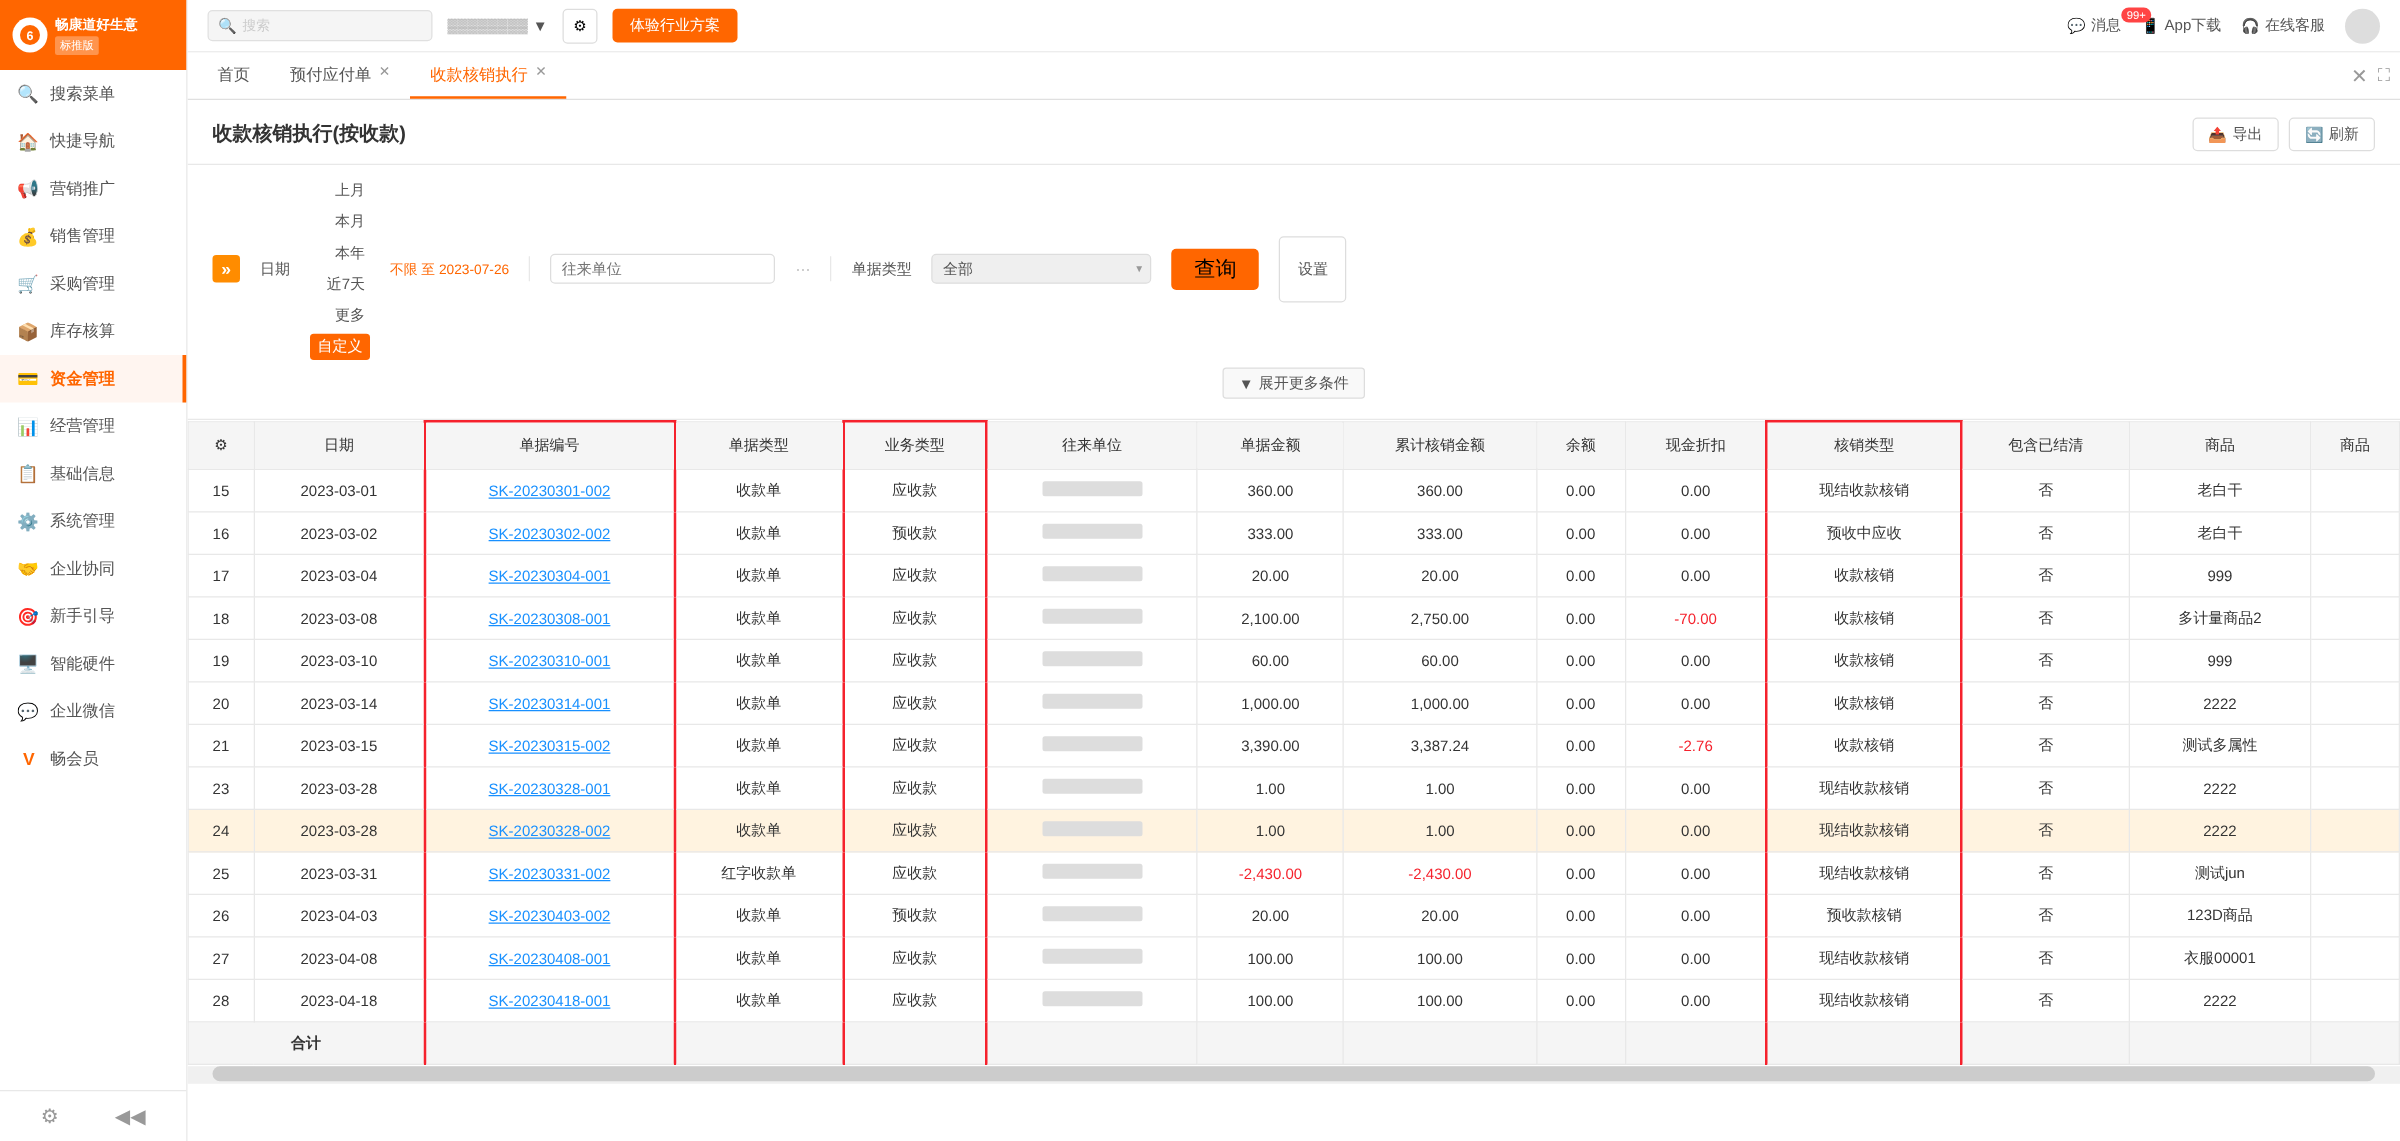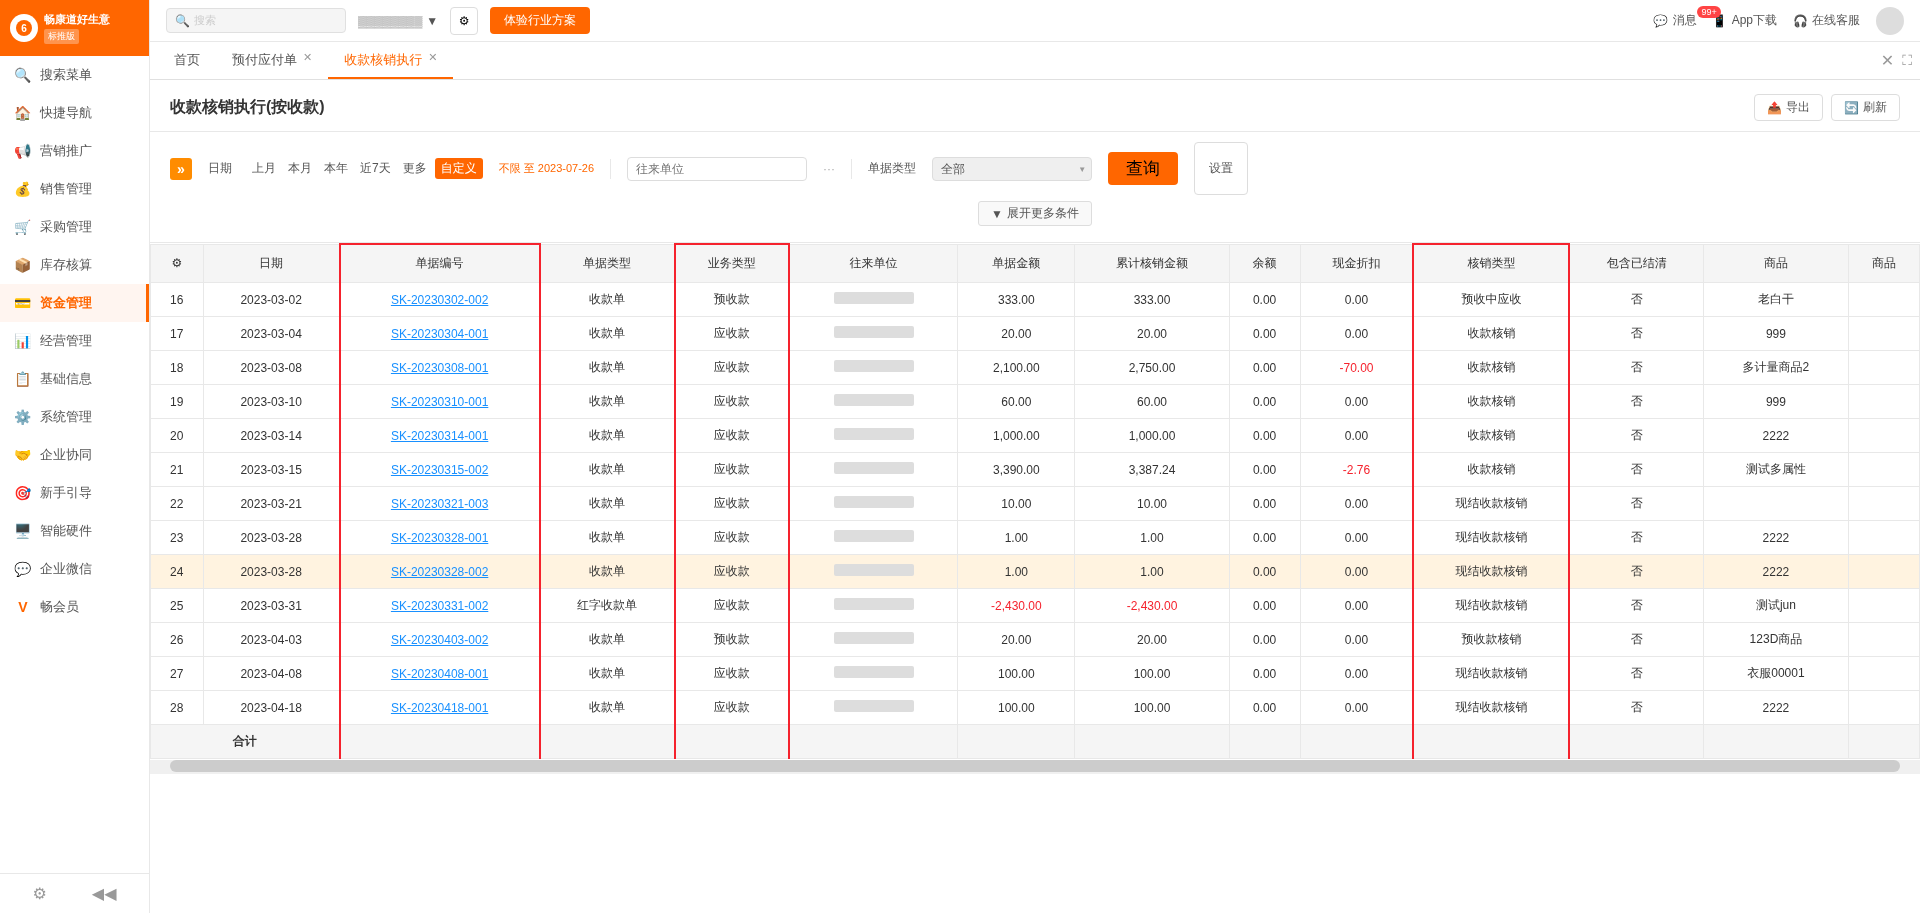--- a/index.html
+++ b/index.html
@@ -42,27 +42,27 @@
     .page-header { background: #fff; padding: 14px 20px 10px; border-bottom: 1px solid #e8e8e8; display: flex; align-items: center; justify-content: space-between; }
     .page-title { font-size: 16px; font-weight: bold; color: #333; }
     .page-actions { display: flex; gap: 8px; }
     .btn-export { display: flex; align-items: center; gap: 4px; border: 1px solid #ddd; border-radius: 4px; padding: 4px 12px; font-size: 12px; color: #555; cursor: pointer; background: #fff; }
     .btn-refresh { display: flex; align-items: center; gap: 4px; border: 1px solid #ddd; border-radius: 4px; padding: 4px 12px; font-size: 12px; color: #555; cursor: pointer; background: #fff; }
 
     
     .filter-area { background: #fff; padding: 10px 20px; border-bottom: 1px solid #e8e8e8; }
     .filter-row { display: flex; align-items: center; gap: 16px; }
     .filter-label { font-size: 12px; color: #555; white-space: nowrap; }
-    .filter-date-btns { display: flex; gap: 4px; align-items: flex-end; }
+    .filter-date-btns { display: flex; gap: 4px; align-items: flex-end; flex-direction: column; }
     .filter-date-btn { font-size: 12px; color: #555; cursor: pointer; padding: 2px 4px; }
     .filter-date-btn.custom { color: #fff; background: #ff6600; border-radius: 3px; padding: 2px 6px; }
     .filter-date-range { font-size: 11px; color: #ff6600; }
     .filter-divider { width: 1px; height: 20px; background: #e8e8e8; }
     .filter-input { border: 1px solid #ddd; border-radius: 4px; padding: 4px 8px; font-size: 12px; color: #999; width: 180px; }
-    .filter-select { border: 1px solid #ddd; border-radius: 4px; padding: 4px 24px 4px 8px; font-size: 12px; color: #555; width: 160px; appearance: none; position: relative; }
+    .filter-select { border: 1px solid #ddd; border-radius: 4px; padding: 4px 24px 4px 8px; font-size: 12px; color: #555; width: 176px; appearance: none; position: relative; }
     .filter-select-wrap { position: relative; display: inline-block; }
     .filter-select-wrap::after { content: '▼'; position: absolute; right: 6px; top: 50%; transform: translateY(-50%); font-size: 8px; color: #999; pointer-events: none; }
     .btn-query { background: #ff6600; color: #000000; border: none; border-radius: 4px; padding: 5px 18px; font-size: 17px; cursor: pointer; }
     .btn-setting { border: 1px solid #ddd; background: #fff; color: #555; border-radius: 4px; padding: 17px 14px; font-size: 12px; cursor: pointer; }
     .filter-expand-row { display: flex; align-items: center; justify-content: center; padding: 6px 0; }
     .expand-btn { font-size: 12px; color: #555; cursor: pointer; display: flex; align-items: center; gap: 4px; border: 1px solid #ddd; border-radius: 3px; padding: 3px 12px; background: #f9f9f9; }
 
     
     .table-container { flex: 1; overflow: auto; background: #fff; }
     table { width: 100%; border-collapse: collapse; font-size: 12px; }
@@ -285,20 +285,36 @@
           <th>余额</th>
           <th>现金折扣</th>
           <th style="border-left:2px solid #f5222d;border-right:2px solid #f5222d;border-top:2px solid #f5222d;">核销类型</th>
           <th>包含已结清</th>
           <th>商品</th>
           <th>商品</th>
         </tr>
       </thead>
       <tbody id="table-body">
 
+      <tr>
+    <td>15</td>
+    <td>2023-03-01</td>
+    <td style="border-left:2px solid #f5222d;border-right:2px solid #f5222d;"><a class="link">SK-20230301-002</a></td>
+    <td>收款单</td>
+    <td style="border-left:2px solid #f5222d;border-right:2px solid #f5222d;">应收款</td>
+    <td><span style="display:inline-block;width:80px;height:12px;background:#ddd;border-radius:2px;"></span></td>
+    <td class="">360.00</td>
+    <td class="">360.00</td>
+    <td>0.00</td>
+    <td class="">0.00</td>
+    <td style="border-left:2px solid #f5222d;border-right:2px solid #f5222d;">现结收款核销</td>
+    <td>否</td>
+    <td>老白干</td>
+    <td></td>
+  </tr>
           <tr>
     <td>16</td>
     <td>2023-03-02</td>
     <td style="border-left:2px solid #f5222d;border-right:2px solid #f5222d;"><a class="link">SK-20230302-002</a></td>
     <td>收款单</td>
     <td style="border-left:2px solid #f5222d;border-right:2px solid #f5222d;">预收款</td>
     <td><span style="display:inline-block;width:80px;height:12px;background:#ddd;border-radius:2px;"></span></td>
     <td class="">333.00</td>
     <td class="">333.00</td>
     <td>0.00</td>
@@ -379,36 +395,20 @@
     <td>收款单</td>
     <td style="border-left:2px solid #f5222d;border-right:2px solid #f5222d;">应收款</td>
     <td><span style="display:inline-block;width:80px;height:12px;background:#ddd;border-radius:2px;"></span></td>
     <td class="">3,390.00</td>
     <td class="">3,387.24</td>
     <td>0.00</td>
     <td class="red">-2.76</td>
     <td style="border-left:2px solid #f5222d;border-right:2px solid #f5222d;">收款核销</td>
     <td>否</td>
     <td>测试多属性</td>
-    <td></td>
-  </tr>
-          <tr>
-    <td>22</td>
-    <td>2023-03-21</td>
-    <td style="border-left:2px solid #f5222d;border-right:2px solid #f5222d;"><a class="link">SK-20230321-003</a></td>
-    <td>收款单</td>
-    <td style="border-left:2px solid #f5222d;border-right:2px solid #f5222d;">应收款</td>
-    <td><span style="display:inline-block;width:80px;height:12px;background:#ddd;border-radius:2px;"></span></td>
-    <td class="">10.00</td>
-    <td class="">10.00</td>
-    <td>0.00</td>
-    <td class="">0.00</td>
-    <td style="border-left:2px solid #f5222d;border-right:2px solid #f5222d;">现结收款核销</td>
-    <td>否</td>
-    <td></td>
     <td></td>
   </tr>
           <tr>
     <td>23</td>
     <td>2023-03-28</td>
     <td style="border-left:2px solid #f5222d;border-right:2px solid #f5222d;"><a class="link">SK-20230328-001</a></td>
     <td>收款单</td>
     <td style="border-left:2px solid #f5222d;border-right:2px solid #f5222d;">应收款</td>
     <td><span style="display:inline-block;width:80px;height:12px;background:#ddd;border-radius:2px;"></span></td>
     <td class="">1.00</td>

